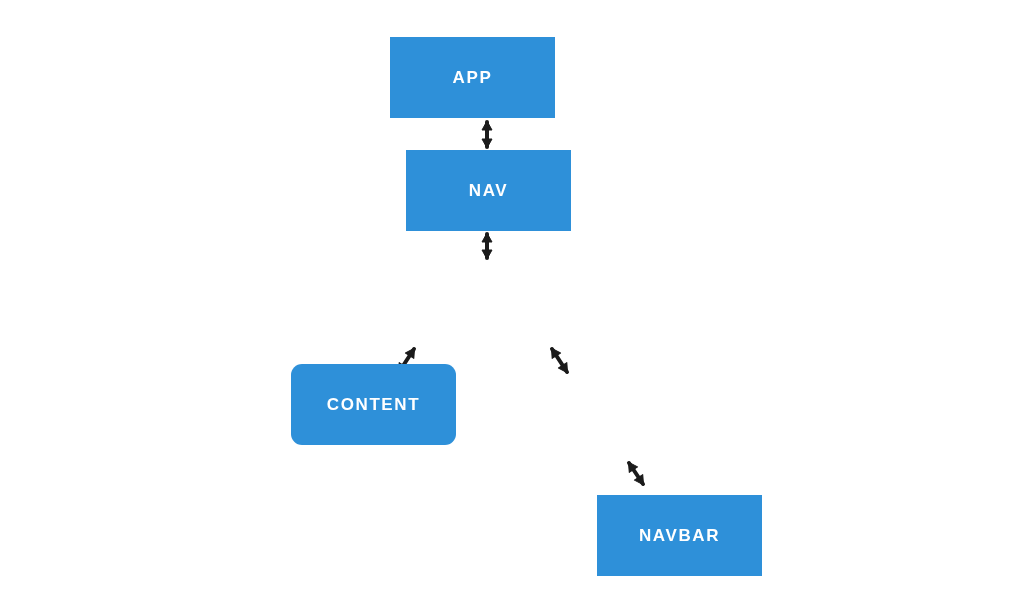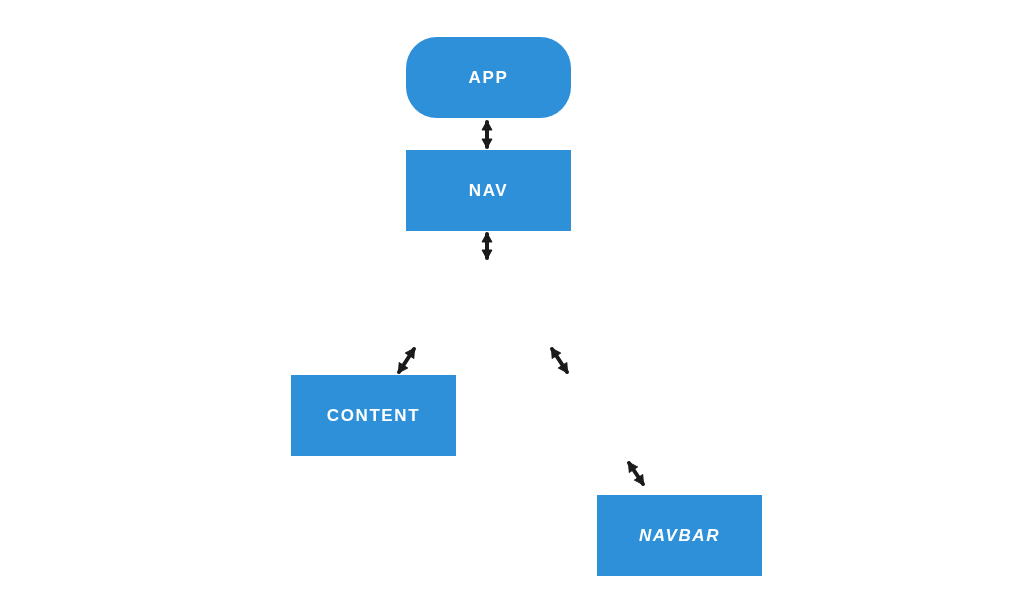--- a/index.html
+++ b/index.html
@@ -31,26 +31,26 @@
     justify-content: center;
   }
   .node-label {
     color: #ffffff;
     font-size: 17px;
     font-weight: 800;
     letter-spacing: 1.6px;
     text-transform: uppercase;
   }
   
-  .node-app      { left: 406px; top: 37px; border-radius: 31px;  }
+  .node-app      { left: 390px; top: 37px;  }
   .node-nav      { left: 406px; top: 150px; justify-content: center; }
   .node-homepage { left: 406px; top: 262px; }
-  .node-content  { left: 291px; top: 375px; }
+  .node-content  { left: 291px; top: 364px; border-radius: 11px; }
   .node-header   { left: 516px; top: 375px; }
-  .node-navbar   { left: 597px; top: 495px; font-style: italic; }
+  .node-navbar   { left: 597px; top: 495px; }
 </style>
 </head>
 <body>
 
 <div class="canvas">
 
   <svg class="arrow-layer" width="1024" height="614" viewBox="0 0 1024 614">
     <defs>
       <marker id="ah" markerUnits="userSpaceOnUse" markerWidth="14" markerHeight="14" refX="9" refY="6" orient="auto-start-reverse">
         <path d="M1,1 L10,6 L1,11 Z" fill="#1B1B1B" stroke="#1B1B1B" stroke-width="1" stroke-linejoin="round"></path>

